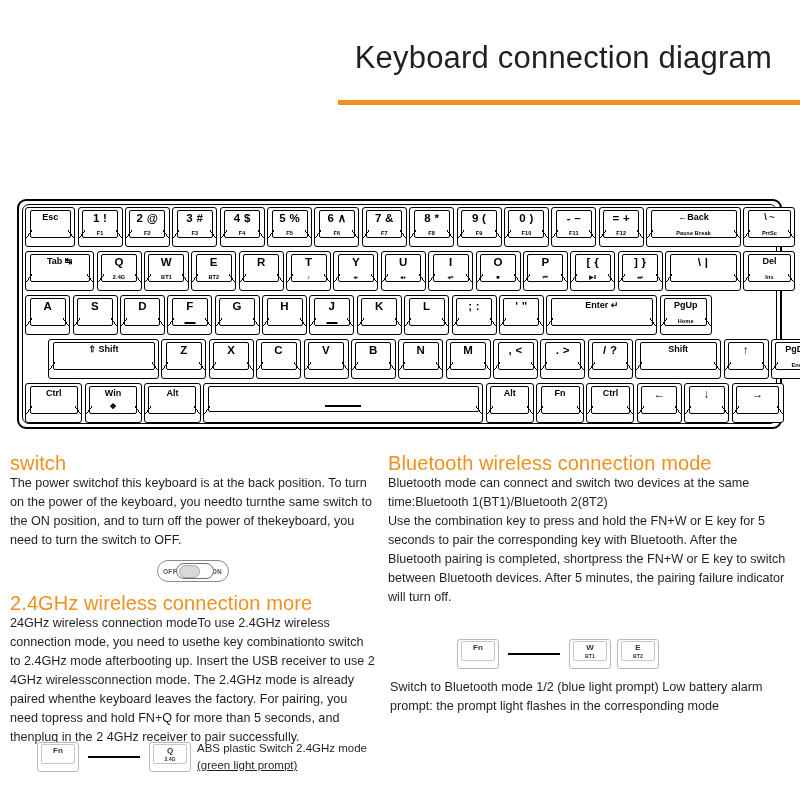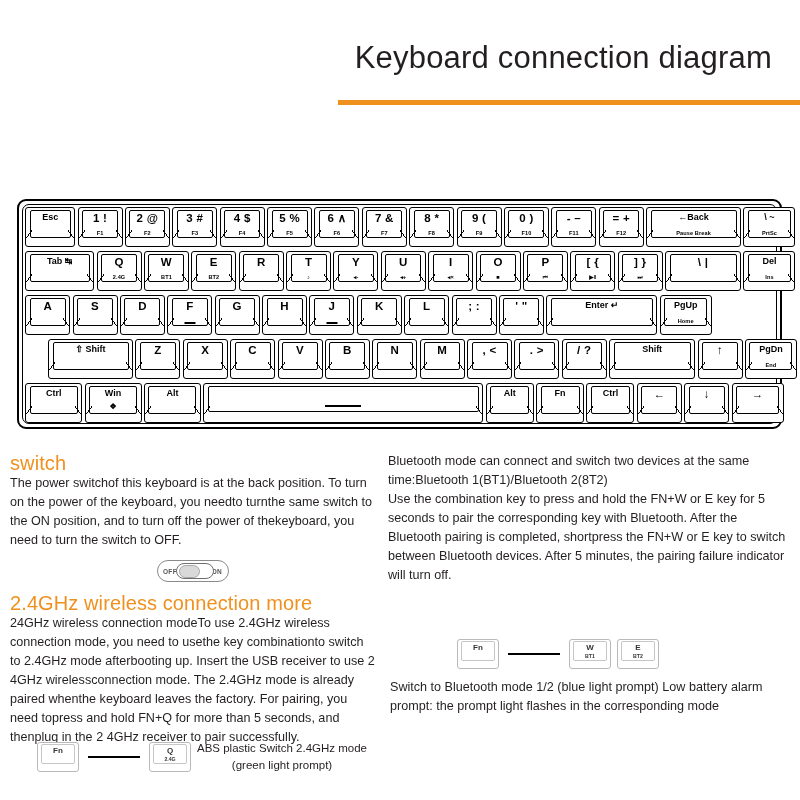--- a/index.html
+++ b/index.html
@@ -274,21 +274,21 @@
     background: #000;
     margin: 0 6px;
     flex: 0 0 auto;
   }
   .combo-note {
     font-size: 11.5px;
     line-height: 17px;
     color: #231f20;
     margin-left: 3px;
   }
-  .combo-note .c2 { display: block; text-align: center; }
+  .combo-note .c2 { display: block; text-align: left; text-decoration: underline; }
 
   #fnq-block {
     position: absolute;
     left: 34px;
     top: 740px;
     display: flex;
     align-items: center;
   }
   #fnwe-block {
     position: absolute;
@@ -514,21 +514,21 @@
         <span class="cap"></span>
         <span class="klabel sm">Enter ↵</span>
       </div>
       <div class="key" style="width: 52px;">
         <span class="cap"></span>
         <span class="klabel sm">PgUp</span>
         <span class="ksub">Home</span>
       </div>
     </div>
     <div class="kbrow">
-      <div class="key" style="width: 85px; margin-left: 24px;">
+      <div class="key" style="width: 111px; margin-left: 24px;">
         <span class="cap"></span>
         <span class="klabel sm">⇧ Shift</span>
       </div>
       <div class="key" style="width: 45px;">
         <span class="cap"></span>
         <span class="klabel">Z</span>
       </div>
       <div class="key" style="width: 45px;">
         <span class="cap"></span>
         <span class="klabel">X</span>
@@ -636,20 +636,21 @@
       <span class="tlabel on">ON</span>
     </div>
   </div>
 
   <div class="gap"></div>
   <div class="section-head" style="margin-top:6px;">2.4GHz  wireless connection more</div>
   <div class="body-text">24GHz wireless connection modeTo use 2.4GHz wireless connection mode, you need to usethe key combinationto switch to 2.4GHz mode afterbooting up. Insert the USB receiver to use 2 4GHz wirelessconnection mode. The 2.4GHz mode is already paired whenthe keyboard leaves the factory. For pairing, you need topress and hold FN+Q for more than 5 seconds, and thenplug in the 2 4GHz receiver to pair successfully.</div>
 </div>
 
 <div id="col-right">
+  <div class="section-head">Bluetooth wireless connection mode</div>
   <div class="body-text" style="white-space:pre-line;">Bluetooth mode can connect and switch two devices at the same time:Bluetooth 1(BT1)/Bluetooth 2(8T2)
 Use the combination key to press and hold the FN+W or E key for 5 seconds to pair the corresponding key with Bluetooth. After the Bluetooth pairing is completed, shortpress the FN+W or E key to switch between Bluetooth devices. After 5 minutes, the pairing failure indicator will turn off.</div>
 </div>
 
 <div id="fnwe-block" class="combo">
   <div class="minikey">
     <span class="mcap"></span>
     <span class="mlabel">Fn</span>
   </div>
   <div class="connector"></div>

